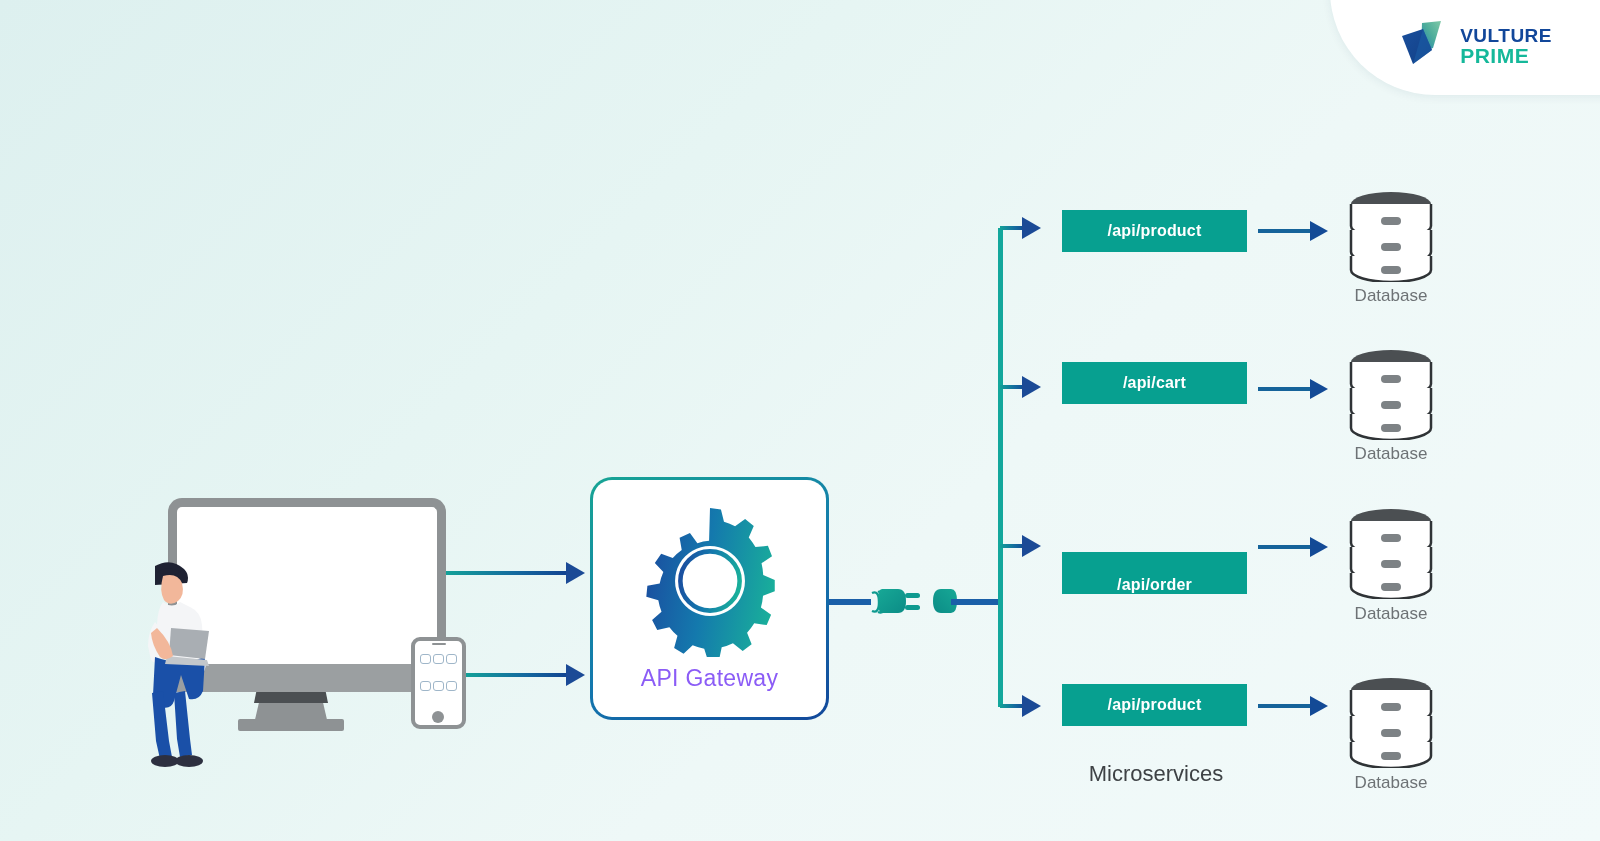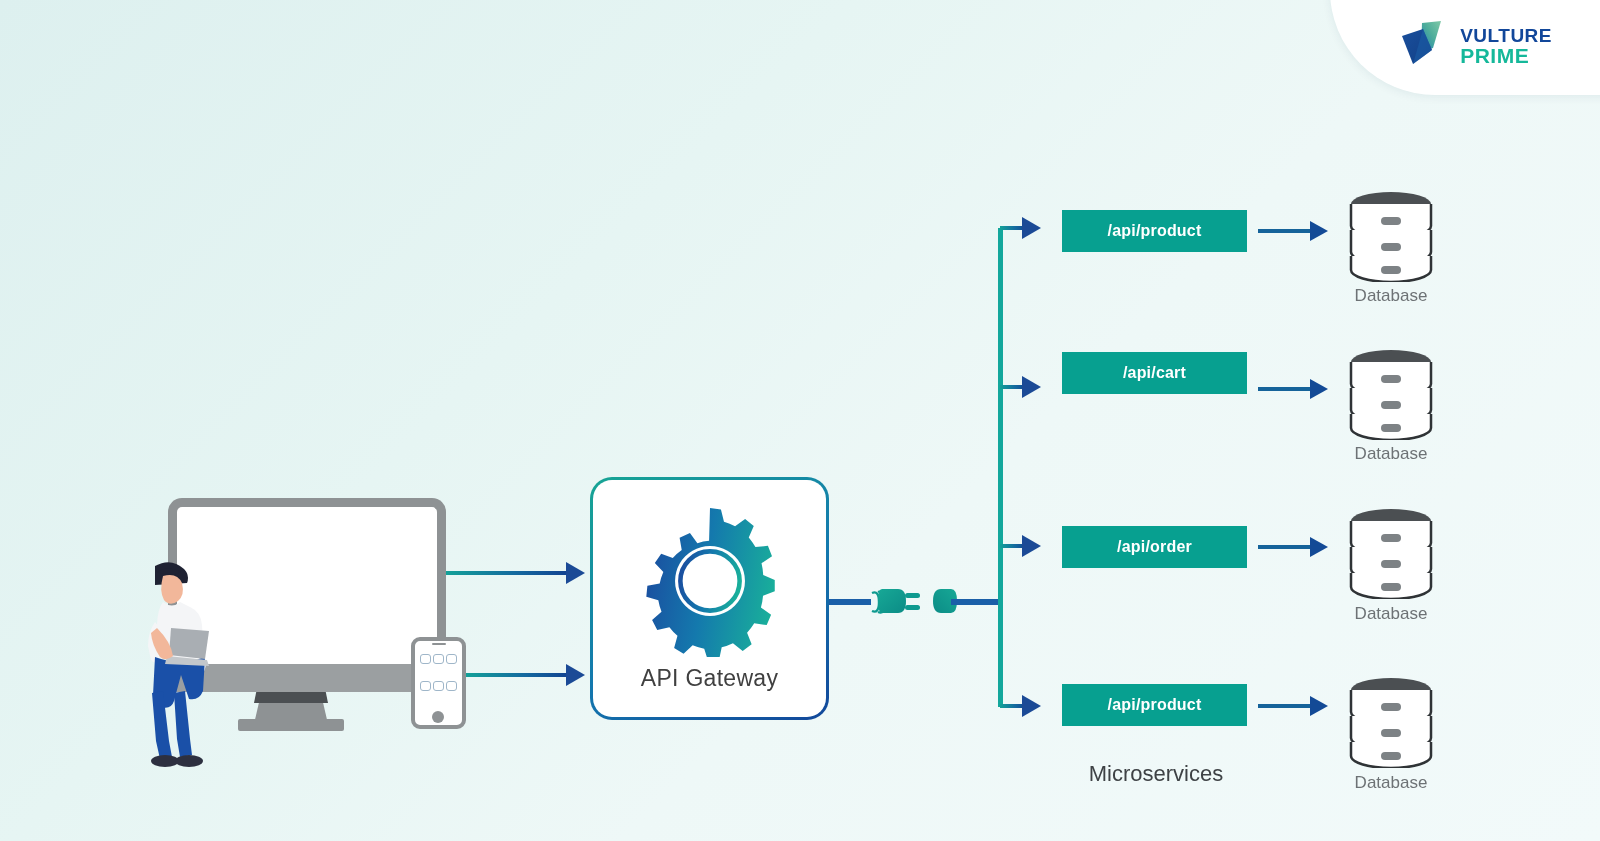--- a/index.html
+++ b/index.html
@@ -77,21 +77,21 @@
   
   #gw-card{
     left:590px; top:477px; width:239px; height:243px;
     border-radius:22px; padding:3px;
     background:linear-gradient(150deg,#17a594 0%,#1378ae 55%,#12479a 100%);
   }
   #gw-card-inner{
     width:100%; height:100%; background:#fff; border-radius:19px;
     display:flex; flex-direction:column; align-items:center; justify-content:center; gap:4px;
   }
-  #gw-label{ font-size:23px; color:#404040; letter-spacing:.3px; }
+  #gw-label{ font-size:23px; color:#8b5cf6; letter-spacing:.3px; }
 
   
   .hline{ height:4px; }
   .teal-blue{ background:linear-gradient(90deg,#13a198 0%,#14699f 55%,#113f8f 100%); }
   .arrowhead{
     width:0; height:0; border-top:11px solid transparent; border-bottom:11px solid transparent;
     border-left:19px solid #1b4a96;
   }
   .blue-solid{ background:#1a6a92; }
   .arrowhead-dark{
@@ -271,41 +271,41 @@
       <path d="M3 66 v14 a40 12 0 0 0 80 0 v-14" fill="#fff" stroke="#2f3336" stroke-width="2.5"></path>
       <rect x="33" y="27" width="20" height="8" rx="4" fill="#7d8285"></rect>
       <rect x="33" y="53" width="20" height="8" rx="4" fill="#7d8285"></rect>
       <rect x="33" y="76" width="20" height="8" rx="4" fill="#7d8285"></rect>
     </svg>
   </div>
   <div class="abs db-label" style="left:1331px; top:286px;">Database</div>
 
   <div class="abs hline teal-blue" style="left:1000px; top:385px; width:28px;"></div>
   <div class="abs arrowhead" style="left:1022px; top:376px;"></div>
-  <div class="abs ep-box" style="left:1062px; top:352px;">
+  <div class="abs ep-box" style="left:1062px; top:362px;">
     <span>/api/cart</span>
   </div>
   <div class="abs hline blue-solid" style="left:1258px; top:387px; width:56px; background:#15639a;"></div>
   <div class="abs arrowhead-dark" style="left:1310px; top:379px;"></div>
   <div class="abs" style="left:1348px; top:348px;">
     <svg width="86" height="92" viewBox="0 0 86 92">
       <ellipse cx="43" cy="14" rx="40" ry="12" fill="#4b4f52"></ellipse>
       <path d="M3 14 v22 a40 12 0 0 0 80 0 v-22" fill="#fff" stroke="#2f3336" stroke-width="2.5"></path>
       <path d="M3 40 v22 a40 12 0 0 0 80 0 v-22" fill="#fff" stroke="#2f3336" stroke-width="2.5"></path>
       <path d="M3 66 v14 a40 12 0 0 0 80 0 v-14" fill="#fff" stroke="#2f3336" stroke-width="2.5"></path>
       <rect x="33" y="27" width="20" height="8" rx="4" fill="#7d8285"></rect>
       <rect x="33" y="53" width="20" height="8" rx="4" fill="#7d8285"></rect>
       <rect x="33" y="76" width="20" height="8" rx="4" fill="#7d8285"></rect>
     </svg>
   </div>
   <div class="abs db-label" style="left:1331px; top:444px;">Database</div>
 
   <div class="abs hline teal-blue" style="left:1000px; top:544px; width:28px;"></div>
   <div class="abs arrowhead" style="left:1022px; top:535px;"></div>
-  <div class="abs ep-box" style="left:1062px; top:526px;">
+  <div class="abs ep-box" style="left:1062px; top:552px;align-items:flex-end;">
     <span>/api/order</span>
   </div>
   <div class="abs hline blue-solid" style="left:1258px; top:545px; width:56px; background:#15639a;"></div>
   <div class="abs arrowhead-dark" style="left:1310px; top:537px;"></div>
   <div class="abs" style="left:1348px; top:507px;">
     <svg width="86" height="92" viewBox="0 0 86 92">
       <ellipse cx="43" cy="14" rx="40" ry="12" fill="#4b4f52"></ellipse>
       <path d="M3 14 v22 a40 12 0 0 0 80 0 v-22" fill="#fff" stroke="#2f3336" stroke-width="2.5"></path>
       <path d="M3 40 v22 a40 12 0 0 0 80 0 v-22" fill="#fff" stroke="#2f3336" stroke-width="2.5"></path>
       <path d="M3 66 v14 a40 12 0 0 0 80 0 v-14" fill="#fff" stroke="#2f3336" stroke-width="2.5"></path>

